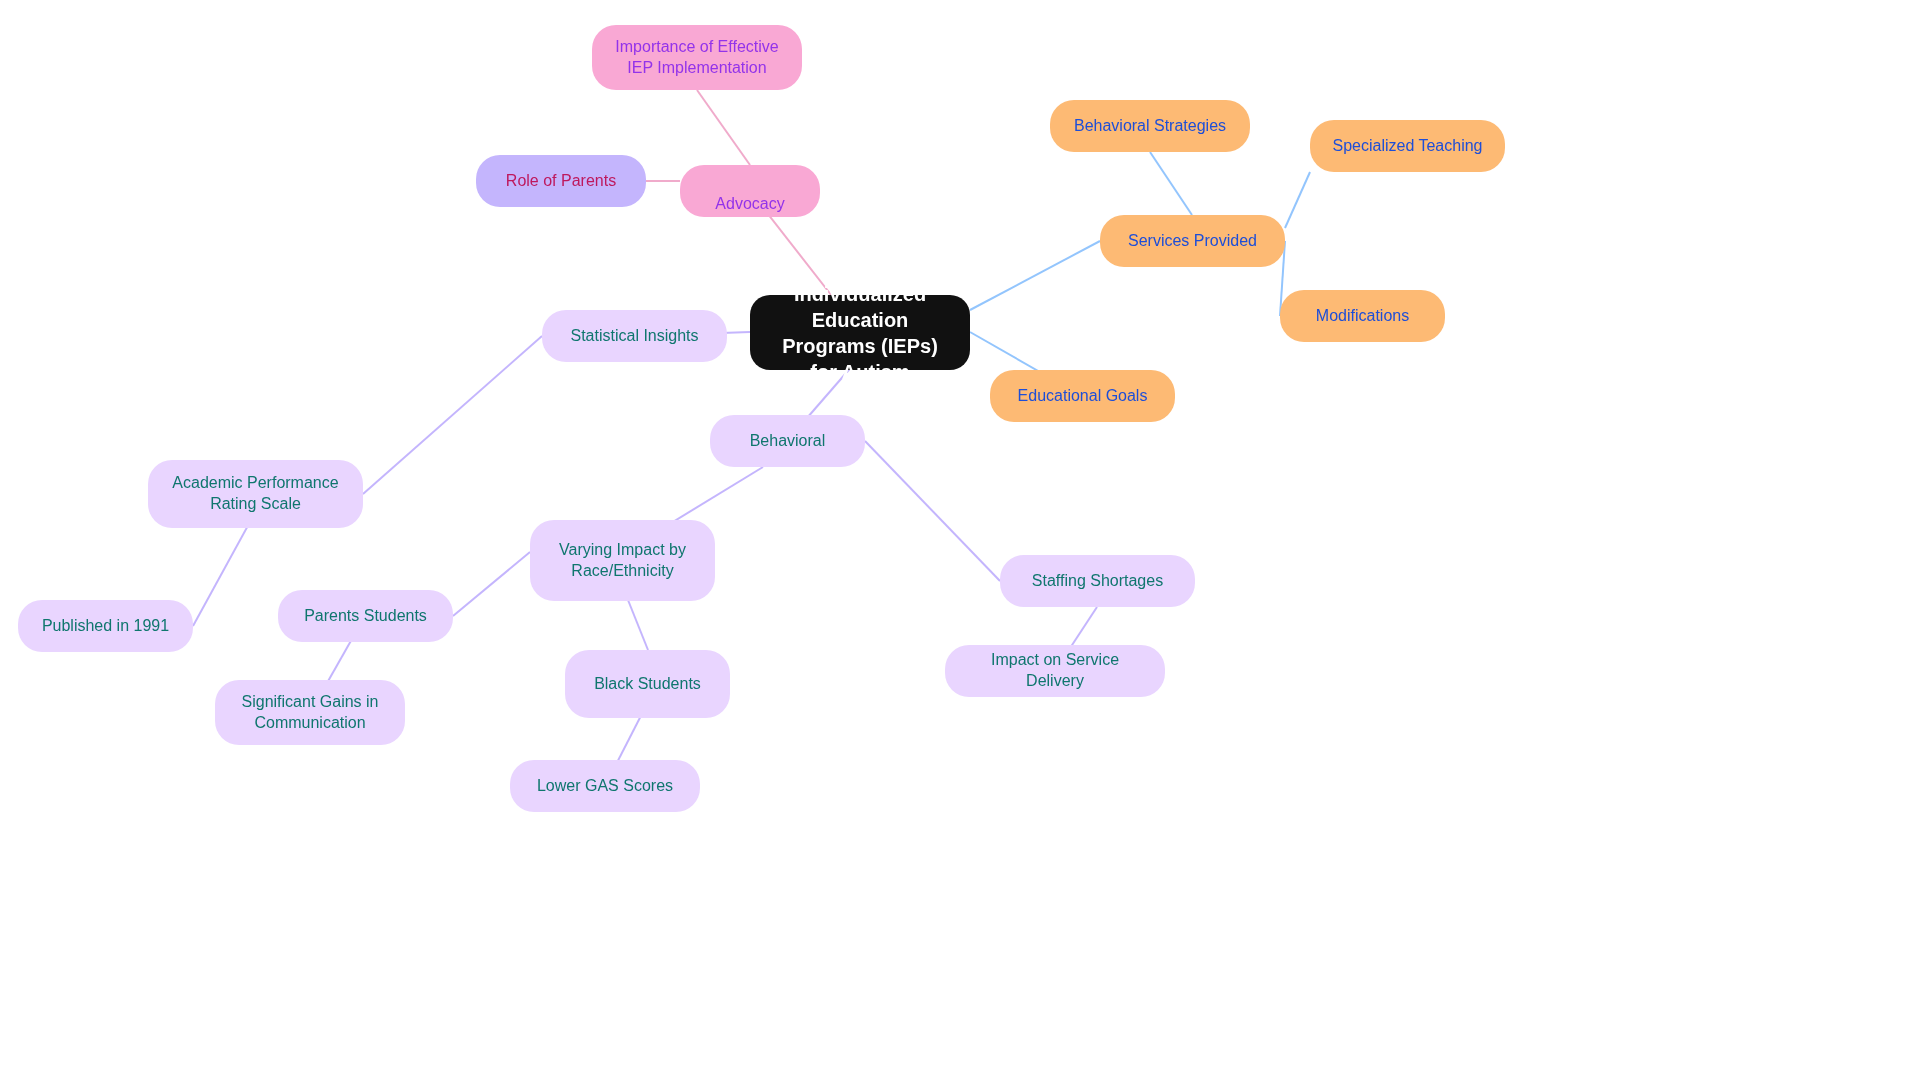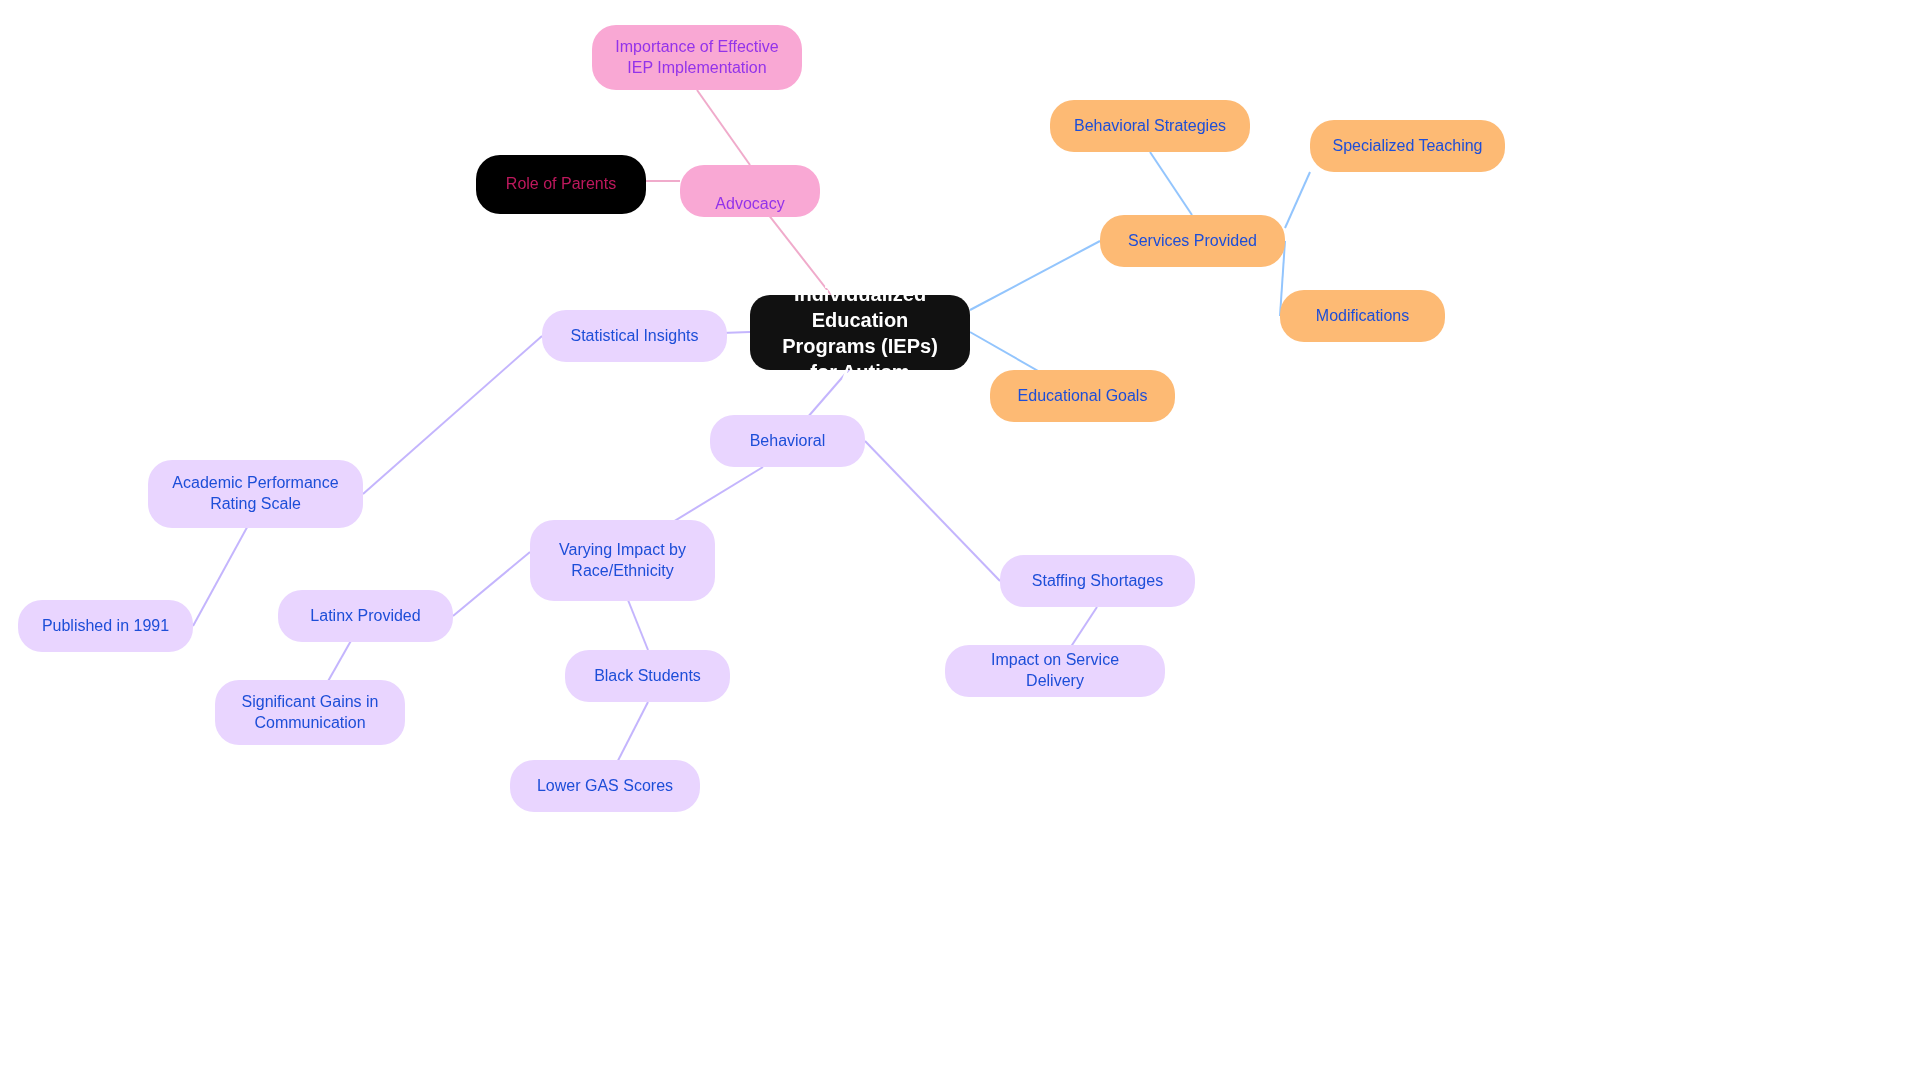--- a/index.html
+++ b/index.html
@@ -45,21 +45,21 @@
       background: #f9a8d4;
       color: #9333ea;
       border: none;
     }
     .node-pink-light {
       background: #fce7f3;
       color: #db2777;
     }
     .node-lavender {
       background: #e9d5ff;
-      color: #1d4ed8;
+      color: #0f766e;
     }
     .node-blue {
       background: #fdba74;
       color: #1d4ed8;
     }
   </style>
 </head>
 <body>
 
 <svg class="connections">
@@ -110,21 +110,21 @@
 
 <div class="node node-pink" style="left:592px; top:25px; width:210px; height:65px;">
   <span>Importance of Effective IEP
 Implementation</span>
 </div>
 
 <div class="node node-pink" style="left:680px; top:165px; width:140px; height:52px;align-items:flex-end;">
   <span>Advocacy</span>
 </div>
 
-<div class="node node-pink-light" style="left:476px; top:155px; width:170px; height:59px; color:#be185d; background:#000000;">
+<div class="node node-pink-light" style="left:476px; top:155px; width:170px; height:52px; color:#be185d; background:#c4b5fd;">
   <span>Role of Parents</span>
 </div>
 
 <div class="node node-lavender" style="left:542px; top:310px; width:185px; height:52px;">
   <span>Statistical Insights</span>
 </div>
 
 <div class="node node-lavender" style="left:148px; top:460px; width:215px; height:68px;">
   <span>Academic Performance Rating
 Scale</span>
@@ -137,29 +137,29 @@
 <div class="node node-lavender" style="left:710px; top:415px; width:155px; height:52px;">
   <span>Behavioral</span>
 </div>
 
 <div class="node node-lavender" style="left:530px; top:520px; width:185px; height:81px;">
   <span>Varying Impact by
 Race/Ethnicity</span>
 </div>
 
 <div class="node node-lavender" style="left:278px; top:590px; width:175px; height:52px;">
-  <span>Latinx Provided</span>
+  <span>Parents Students</span>
 </div>
 
 <div class="node node-lavender" style="left:215px; top:680px; width:190px; height:65px;">
   <span>Significant Gains in
 Communication</span>
 </div>
 
-<div class="node node-lavender" style="left:565px; top:650px; width:165px; height:52px;justify-content:center;">
+<div class="node node-lavender" style="left:565px; top:650px; width:165px; height:68px;justify-content:center;">
   <span>Black Students</span>
 </div>
 
 <div class="node node-lavender" style="left:510px; top:760px; width:190px; height:52px;">
   <span>Lower GAS Scores</span>
 </div>
 
 <div class="node node-lavender" style="left:1000px; top:555px; width:195px; height:52px;">
   <span>Staffing Shortages</span>
 </div>

